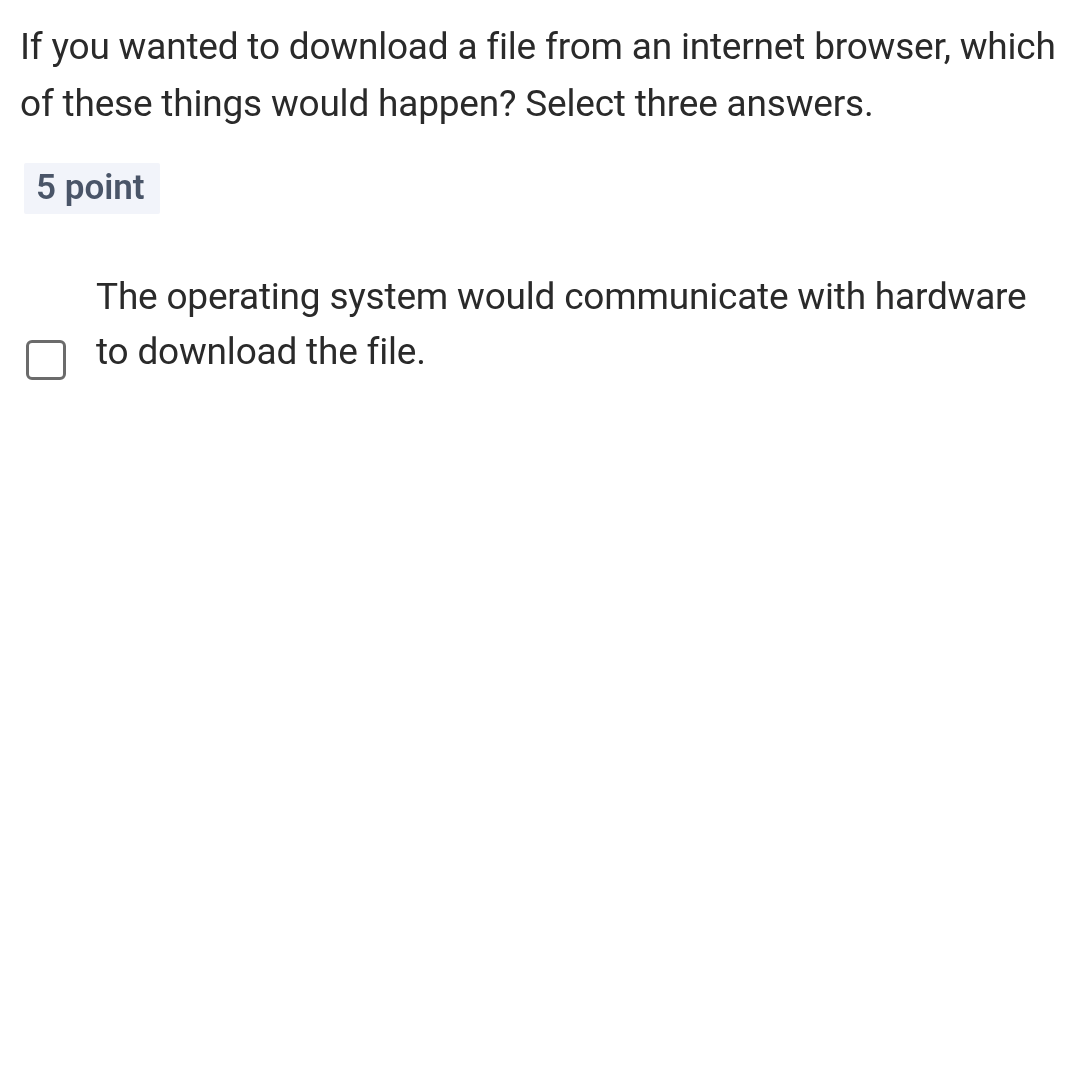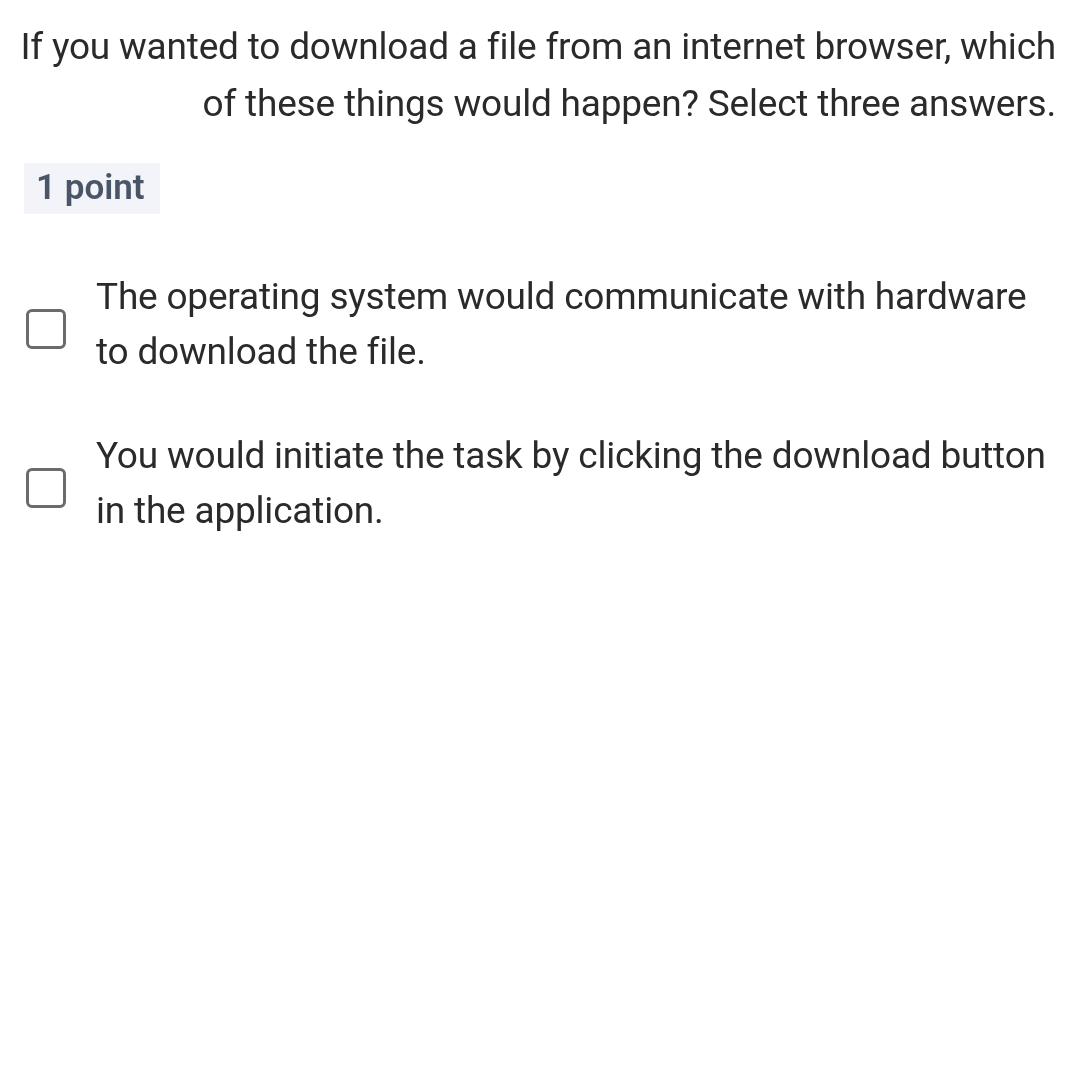--- a/index.html
+++ b/index.html
@@ -13,39 +13,38 @@
     color: #2d2d2d;
     width: 1076px;
     padding: 18px 20px 40px 20px;
   }
   .question-text {
     font-size: 37px;
     line-height: 1.55;
     color: #2a2a2a;
     font-weight: 400;
     letter-spacing: -0.2px;
-    text-align: right;
   }
   .points-badge {
     display: inline-block;
     background: #f2f4fa;
     color: #4a5568;
     font-size: 35px;
     font-weight: 600;
     padding: 4px 15px 6px 12px;
     margin-top: 30px;
     margin-left: 4px;
     border-radius: 2px;
   }
   .options {
     margin-top: 55px;
   }
   .option {
     display: flex;
-    align-items: center;
+    align-items: flex-end;
     margin-bottom: 48px;
     padding-left: 6px;
   }
   .checkbox {
     flex: 0 0 auto;
     width: 40px;
     height: 40px;
     border: 3px solid #6b6b6b;
     border-radius: 6px;
     margin-top: 9px;
@@ -61,32 +60,28 @@
     letter-spacing: -0.2px;
   }
 </style>
 </head>
 <body>
 
 
 
 <div class="question-text">If you wanted to download a file from an internet browser, which of these things would happen? Select three answers.</div>
 
-<div class="points-badge">1 point</div>
+<div class="points-badge">5 point</div>
 
 <div class="options">
 
   <div class="option">
     <div class="checkbox"></div>
     <div class="option-label">The operating system would communicate with hardware to download the file.</div>
   </div>
 
 
-  <div class="option">
-    <div class="checkbox"></div>
-    <div class="option-label">You would initiate the task by clicking the download button in the application.</div>
-  </div>
 
 
 </div>
 
 
 
 
 </body></html>

